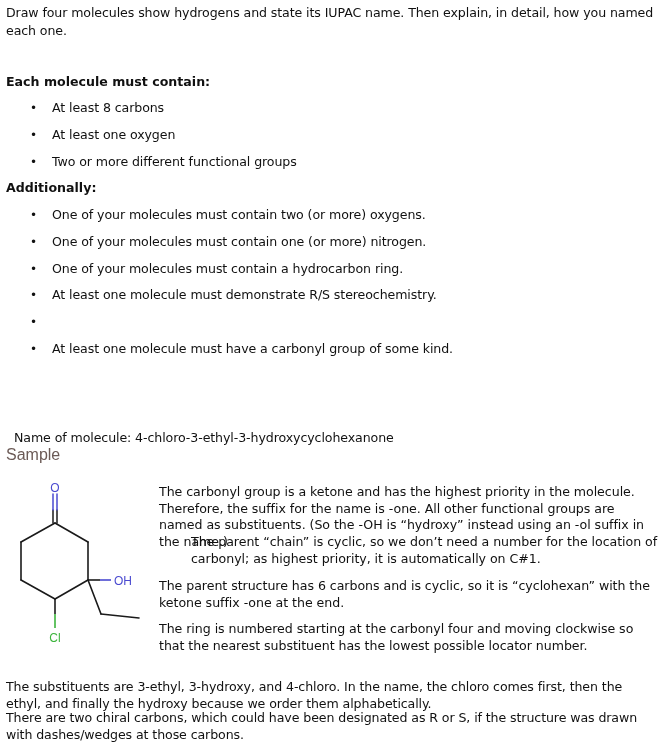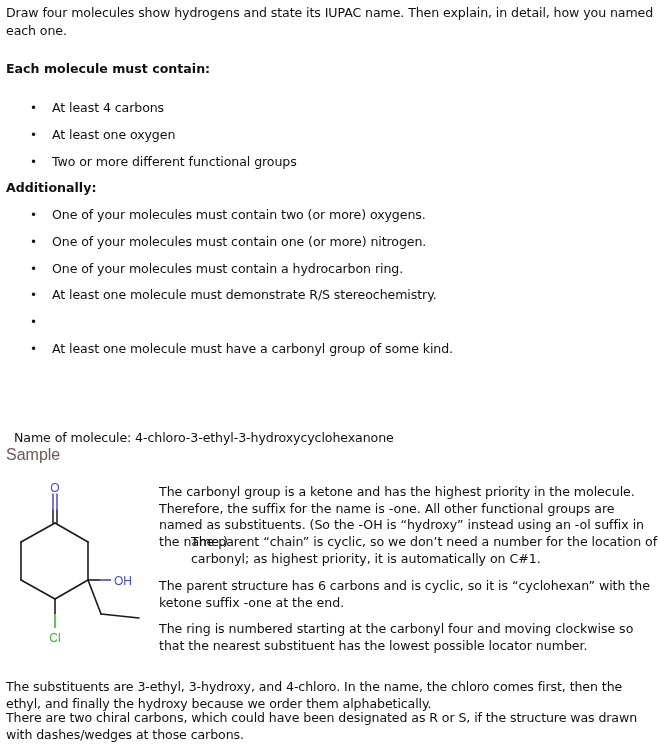--- a/index.html
+++ b/index.html
@@ -4,21 +4,21 @@
   <style>
     html, body { margin: 0; padding: 0; background: #ffffff; }
     body {
       width: 660px; height: 751px; position: relative; overflow: hidden;
       font-family: "DejaVu Sans", sans-serif; color: #111111;
       font-size: 12.5px;
     }
     .abs { position: absolute; }
     .intro { left: 6px; top: 4px; width: 650px; line-height: 18px; font-size: 12.6px; letter-spacing: -0.1px; }
     .h-bold { font-weight: bold; font-size: 12.6px; }
-    .h1 { left: 6px; top: 61px; }
+    .h1 { left: 6px; top: 74px; }
     .h2 { left: 6px; top: 180px; }
     .bullets { left: 0; width: 560px; margin: 0; padding: 0; list-style: none; }
     .bullets li { position: relative; height: 26.8px; line-height: 18px; font-size: 12.6px; letter-spacing: -0.1px; }
     .bullets li .dot { position: absolute; left: 30px; top: 0px; font-size: 12px; }
     .bullets li .txt { position: absolute; left: 52px; top: 0; white-space: nowrap; }
     .list1 { top: 99px; }
     .list2 { top: 206px; }
     .sample-title { left: 6px; top: 398px; font-family: "Liberation Sans", sans-serif; font-size: 16px; color: #6b5a56; margin-top: 48px; }
     .mol-name { left: 14px; top: 430px; font-size: 12.6px; letter-spacing: -0.1px; }
     .explain { left: 159px; width: 498px; font-size: 12.6px; line-height: 16.5px; letter-spacing: -0.05px; }
@@ -33,21 +33,21 @@
   </style>
 </head>
 <body>
 
 <div class="abs intro">Draw four molecules show hydrogens and state its IUPAC name. Then explain, in detail, how you named each one.</div>
 
 <div class="abs h-bold h1">Each molecule must contain:</div>
 <ul class="abs bullets list1">
   <li>
       <span class="dot">•</span>
-      <span class="txt">At least 4 carbons</span>
+      <span class="txt">At least 8 carbons</span>
     </li>
   <li>
       <span class="dot">•</span>
       <span class="txt">At least one oxygen</span>
     </li>
   <li>
       <span class="dot">•</span>
       <span class="txt">Two or more different functional groups</span>
     </li>
 </ul>

